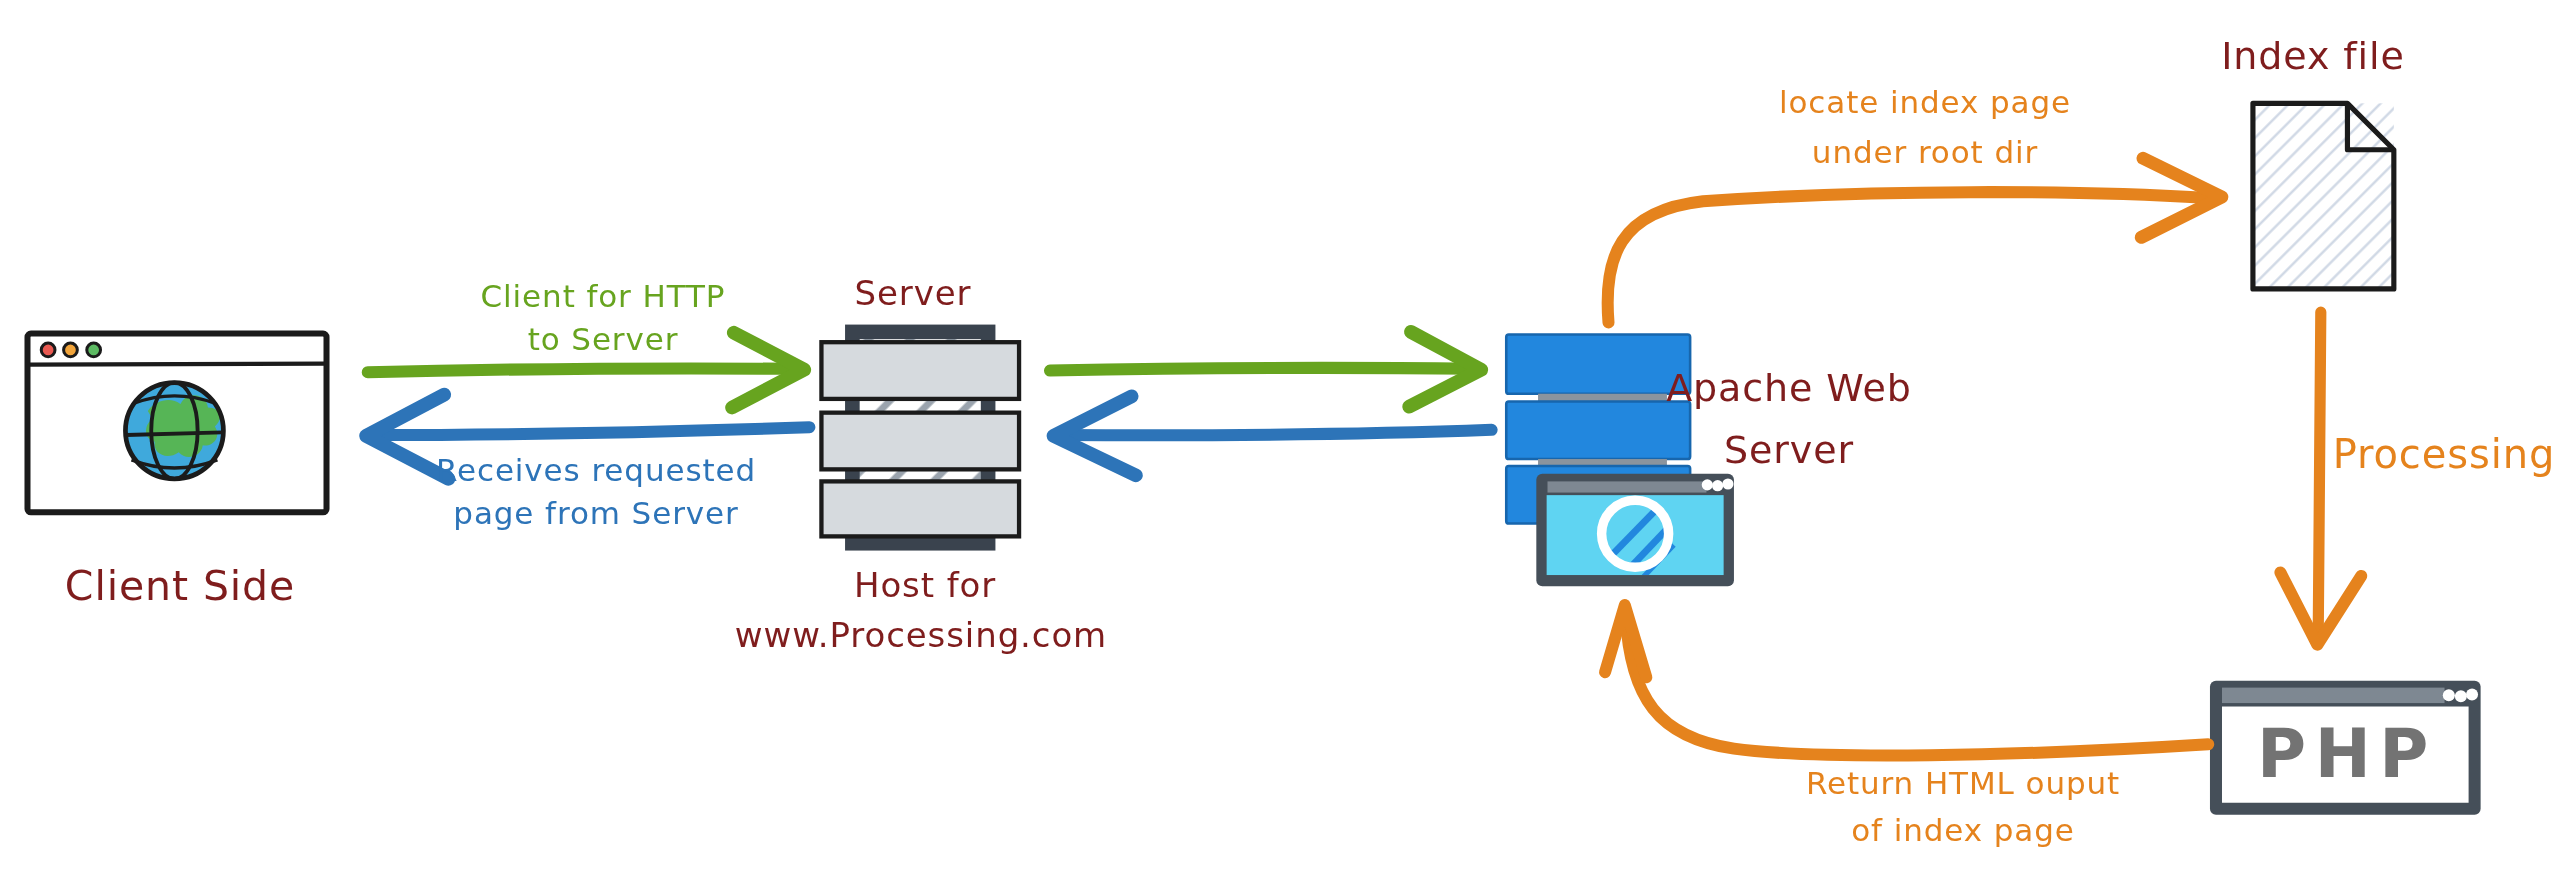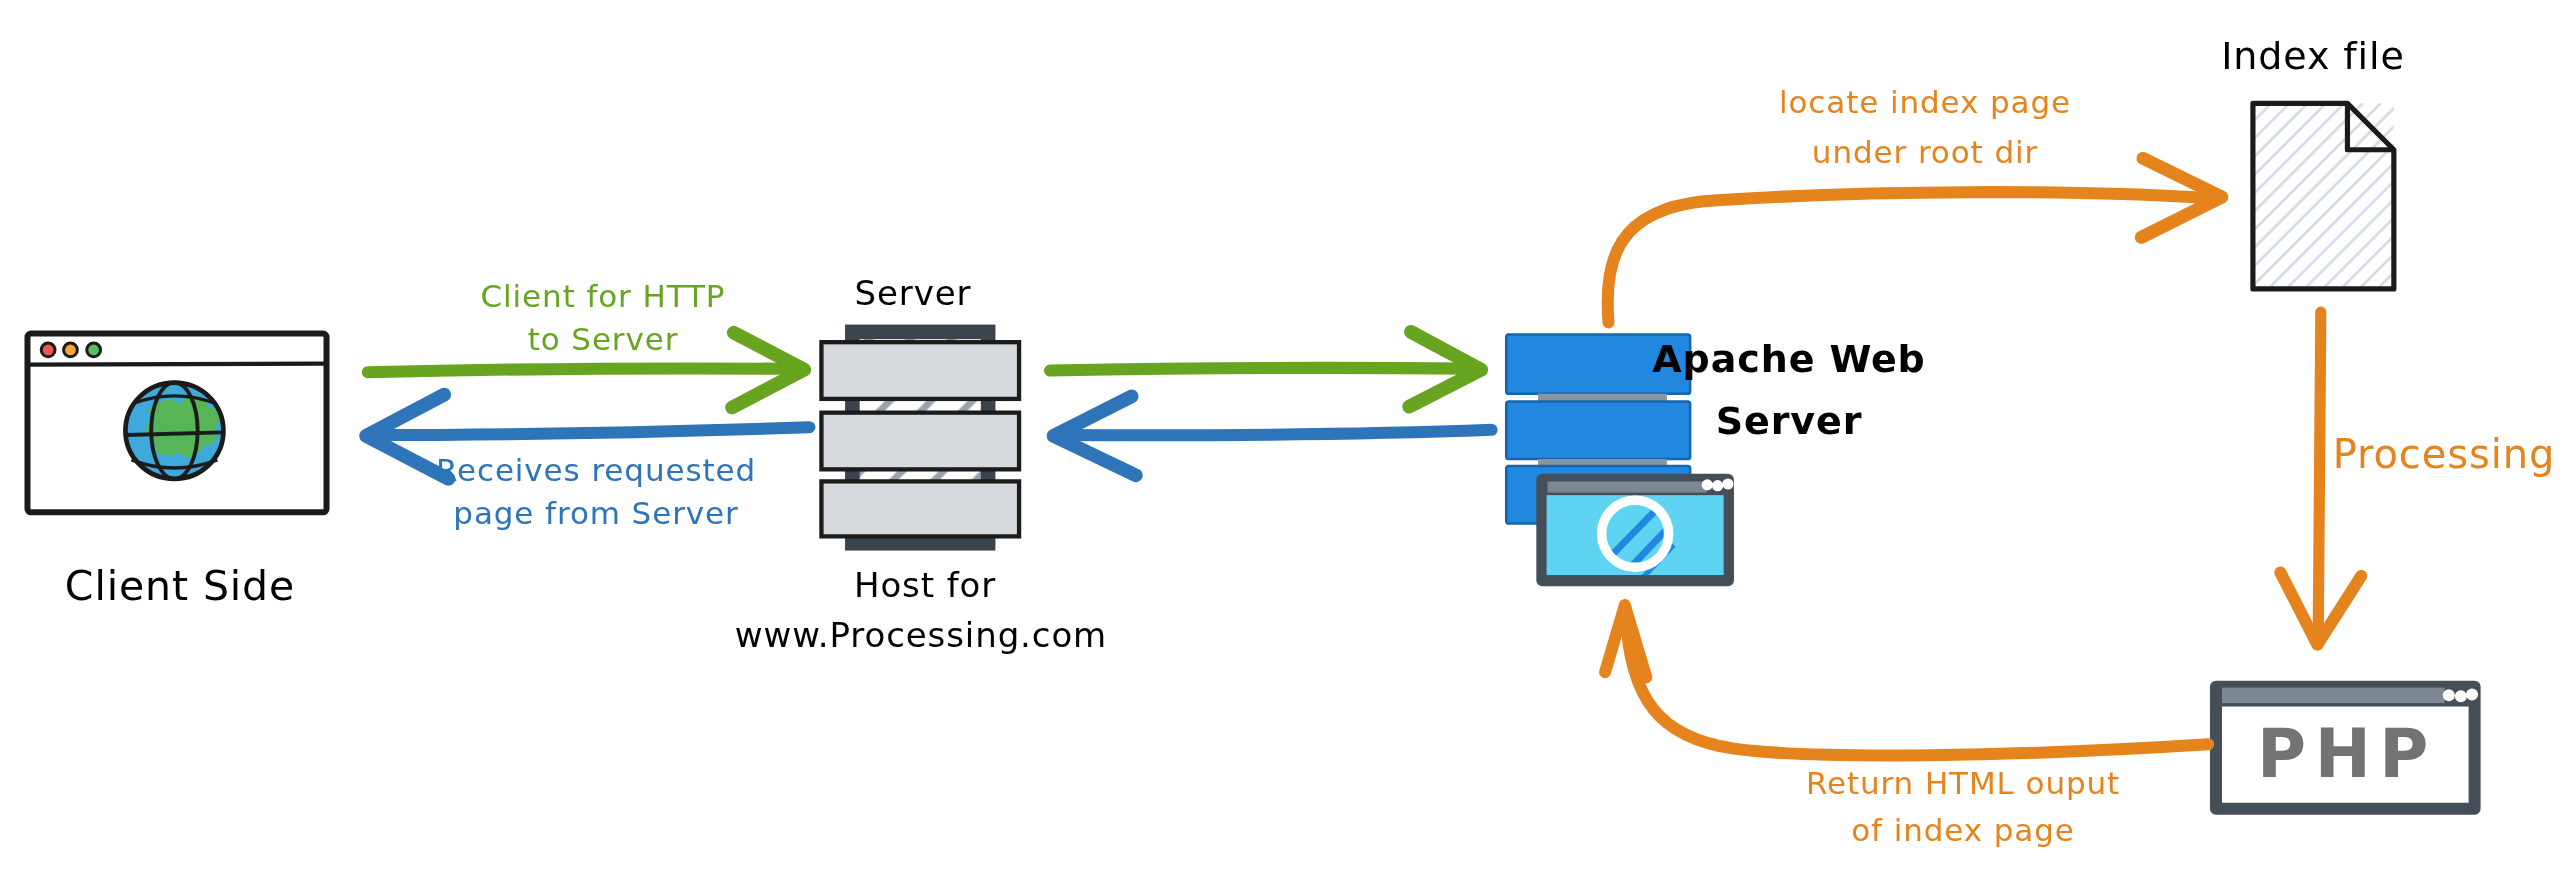--- a/index.html
+++ b/index.html
@@ -13,31 +13,31 @@
   .layer{position:absolute;left:0;top:0;}
   .label{
     position:absolute;
     white-space:nowrap;
     text-align:center;
     transform:translateX(-50%);
     color:#1b1b1b;
     letter-spacing:0.9px;
   }
   .label span{display:block;}
-  .hand-black{color:#000000;}
+  .hand-black{color:#7f1d1d;}
   .hand-green{color:#67a41f;}
   .hand-blue{color:#2d74b8;}
   .hand-orange{color:#e5831d;}
   .client-label{left:180px;top:526px;font-size:41px;margin-top:36px;}
   .request-label{left:603px;top:275px;font-size:31px;line-height:43px;}
   .response-label{left:596px;top:449px;font-size:31px;line-height:43px;}
   .server-title{left:913px;top:273px;font-size:34px;}
   .server-cap1{left:925px;top:565px;font-size:34px;}
   .server-cap2{left:921px;top:615px;font-size:34px;}
-  .apache-label{left:1789px;top:328px;font-size:38px;line-height:62px;font-weight:bold;}
+  .apache-label{left:1789px;top:357px;font-size:38px;line-height:62px;}
   .locate-label{left:1925px;top:77px;font-size:31px;line-height:50px;}
   .indexfile-label{left:2313px;top:34px;font-size:38px;}
   .processing-label{left:2444px;top:431px;font-size:40px;}
   .php-label{left:2347px;top:715px;font-size:67px;font-weight:bold;letter-spacing:8.6px;color:#737373;}
   .return-label{left:1963px;top:760px;font-size:31px;line-height:47px;}
 </style>
 </head>
 <body>
 
 <div class="canvas">

